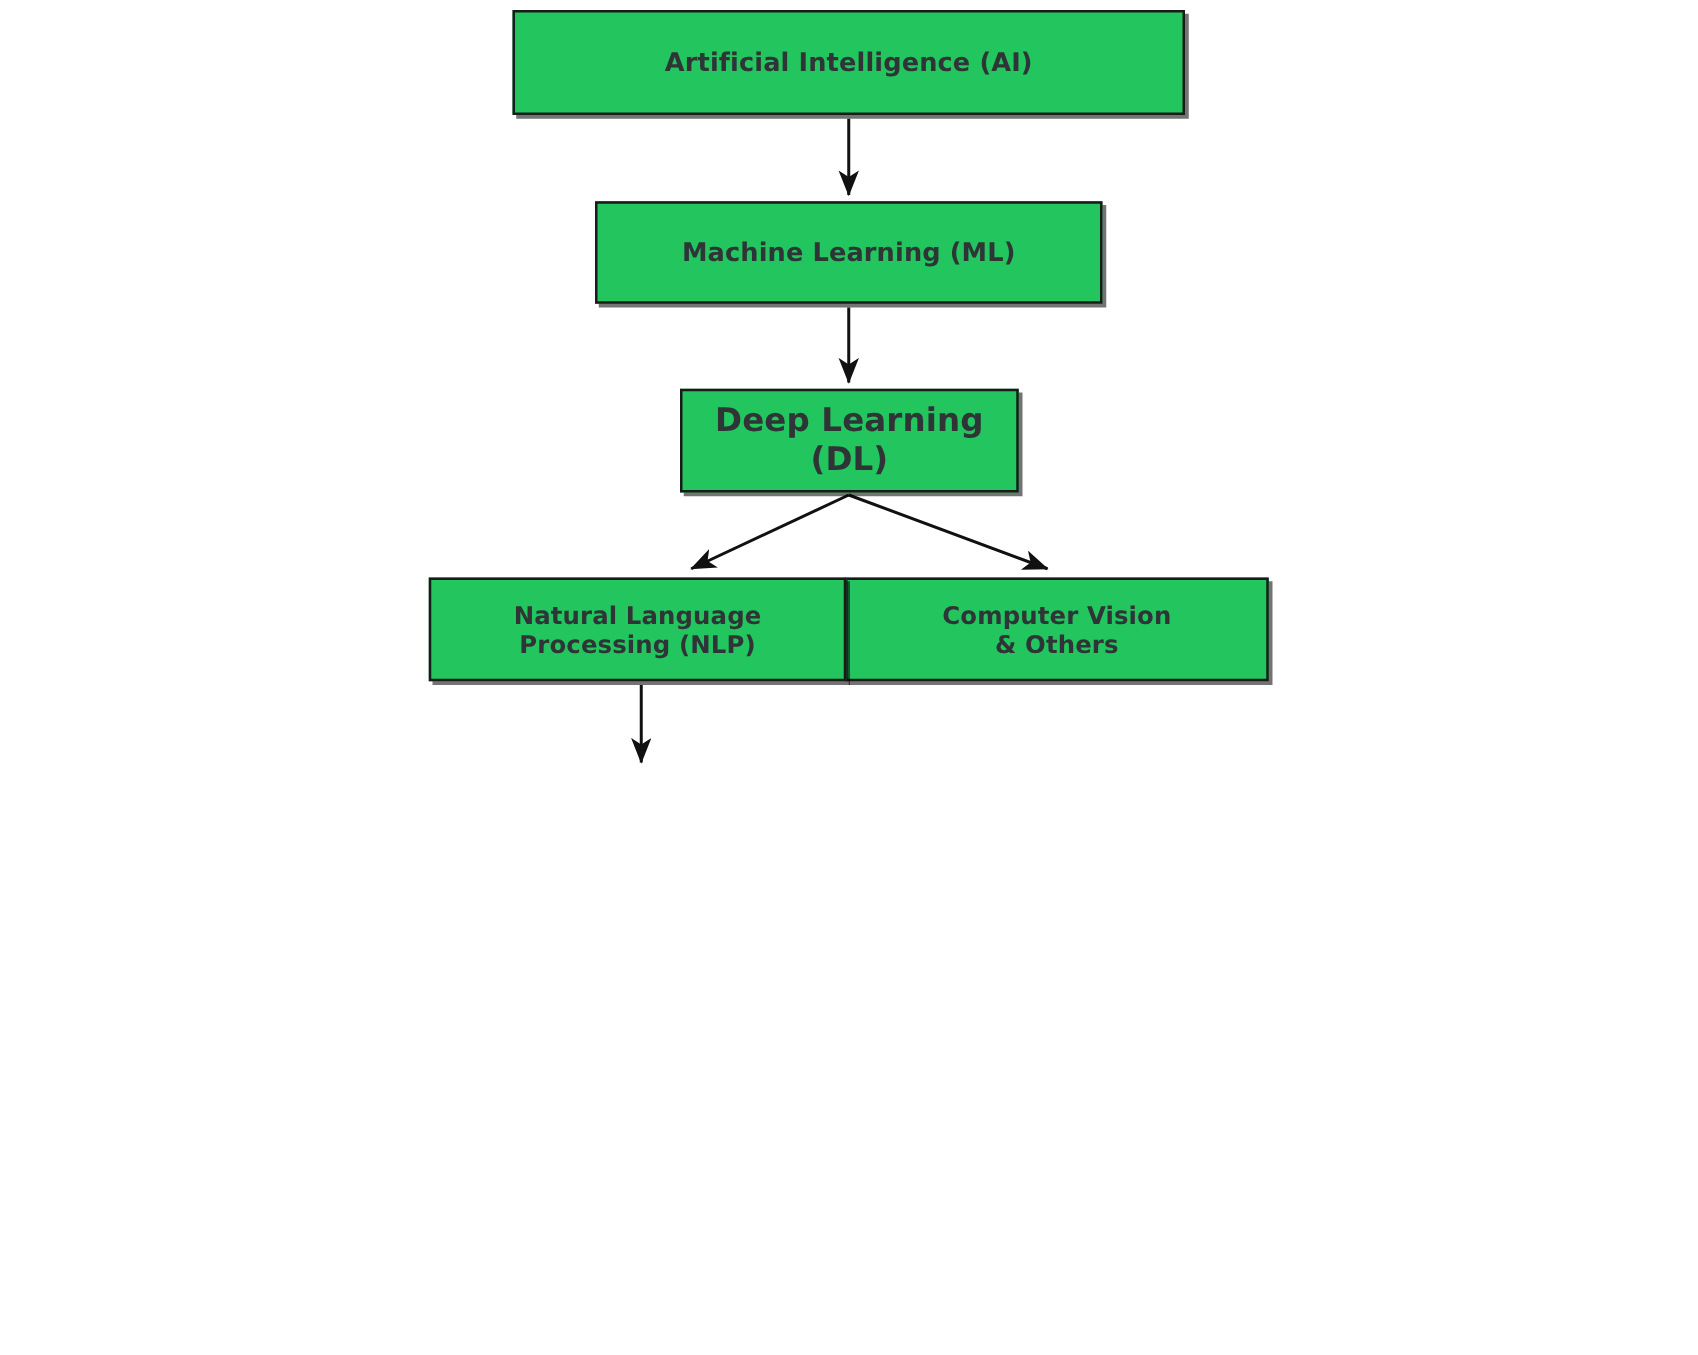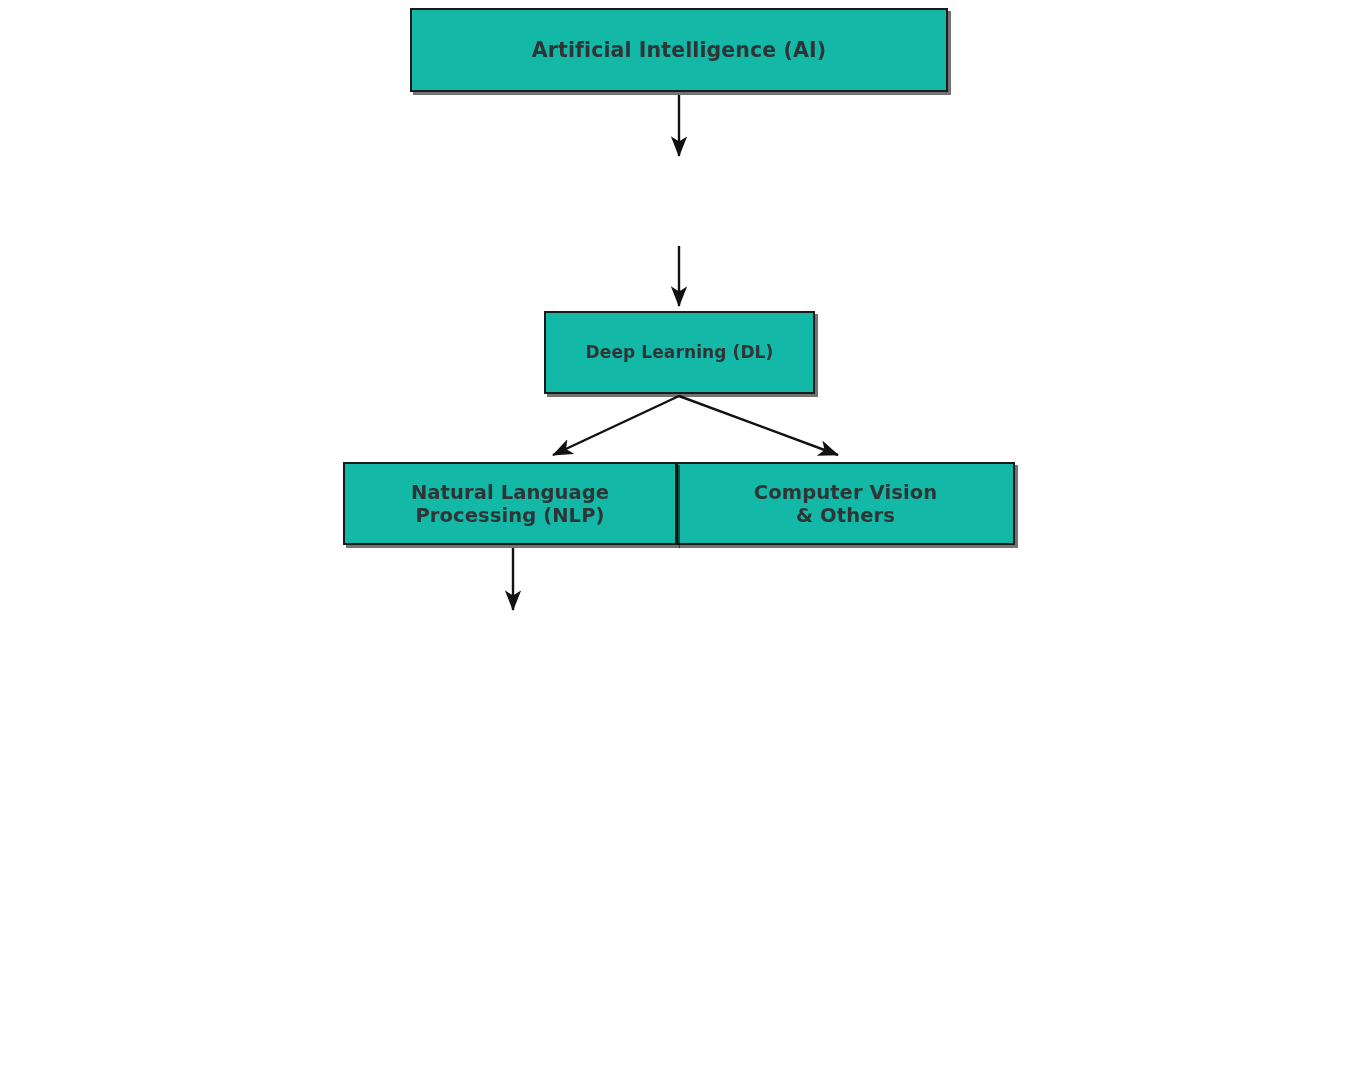--- a/index.html
+++ b/index.html
@@ -24,42 +24,42 @@
     position: absolute;
     left: 0;
     top: 0;
     width: 1358px;
     height: 1084px;
     pointer-events: none;
   }
   .node {
     position: absolute;
     box-sizing: border-box;
-    background: #14b8a6;
+    background: #22c55e;
     border: 2.2px solid #1a1a1a;
     box-shadow: 3px 3px 0 rgba(0,0,0,0.55);
     display: flex;
     align-items: center;
     justify-content: center;
     text-align: center;
     color: #2f3436;
     font-weight: bold;
     line-height: 1.18;
     letter-spacing: 0.1px;
     -webkit-font-smoothing: antialiased;
   }
   .node .label {
     display: block;
     white-space: pre-line;
     padding: 0 6px;
   }
   
   #node-ai        { left: 410px; top: 8px;   width: 538px; height: 84px;  font-size: 20.5px; }
   #node-ml        { left: 476px; top: 161px; width: 406px; height: 82px;  font-size: 20.5px; }
-  #node-dl        { left: 544px; top: 311px; width: 271px; height: 83px;  font-size: 17px; }
+  #node-dl        { left: 544px; top: 311px; width: 271px; height: 83px;  font-size: 26px; }
   #node-nlp       { left: 343px; top: 462px; width: 334px; height: 83px;  font-size: 19.5px; }
   #node-cv        { left: 676px; top: 462px; width: 339px; height: 83px;  font-size: 19.5px; }
   #node-llm       { left: 377px; top: 615px; width: 272px; height: 80px;  font-size: 19.5px; }
 </style>
 </head>
 <body>
 
 <div id="canvas">
 
   <svg class="edges" viewBox="0 0 1358 1084" xmlns="http://www.w3.org/2000/svg">
@@ -77,20 +77,23 @@
 
     <line x1="679" y1="396" x2="838" y2="455" stroke="#111111" stroke-width="2.4" marker-end="url(#arrowhead)"></line>
 
     <line x1="513" y1="548" x2="513" y2="610" stroke="#111111" stroke-width="2.4" marker-end="url(#arrowhead)"></line>
   </svg>
 
   <div class="node" id="node-ai">
     <span class="label">Artificial Intelligence (AI)</span>
   </div>
 
+  <div class="node" id="node-ml">
+    <span class="label">Machine Learning (ML)</span>
+  </div>
 
   <div class="node" id="node-dl">
     <span class="label">Deep Learning (DL)</span>
   </div>
 
   <div class="node" id="node-cv">
     <span class="label">Computer Vision
 &amp; Others</span>
   </div>
 

